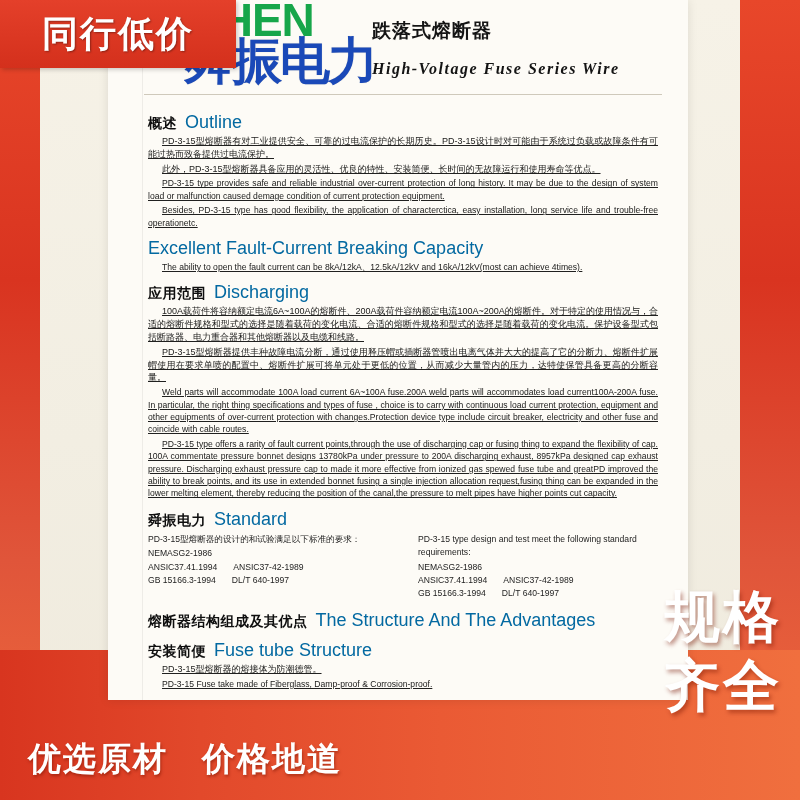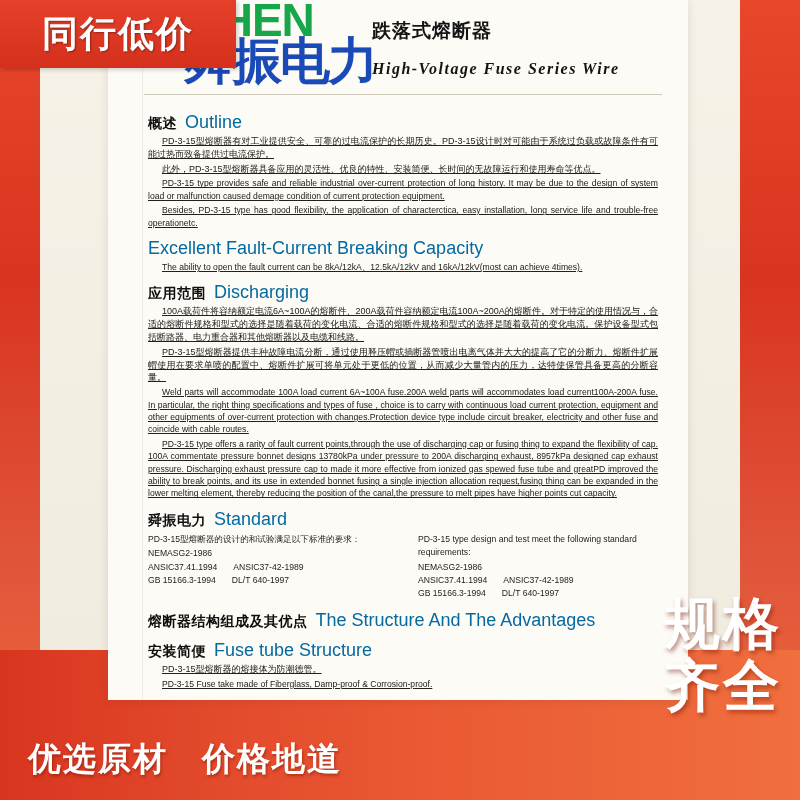--- a/index.html
+++ b/index.html
@@ -50,21 +50,21 @@
     text-shadow:1px 2px 3px rgba(120,20,0,.5);
   }
   .promo-br{
     position:absolute;right:18px;bottom:86px;z-index:8;text-align:center;
     line-height:1.0;
   }
   .promo-br div{
     color:#fff;font-size:56px;font-weight:bold;letter-spacing:3px;
     text-shadow:2px 3px 4px rgba(120,20,0,.45);
   }
-  .promo-br .l2{margin-top:6px;}
+  .promo-br .l2{margin-top:13px;}
   
   .sheet{
     position:absolute;left:108px;top:0;width:580px;height:700px;
     background:#fdfbf6;
     box-shadow:0 0 10px rgba(0,0,0,.10);
     overflow:hidden;
   }
   .sheet-inner{
     position:absolute;left:36px;top:0;right:26px;
   }

